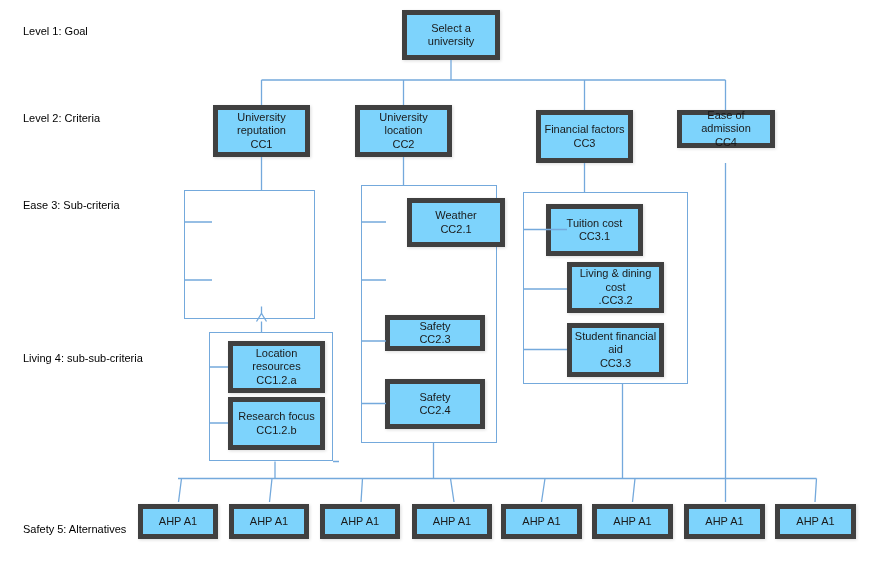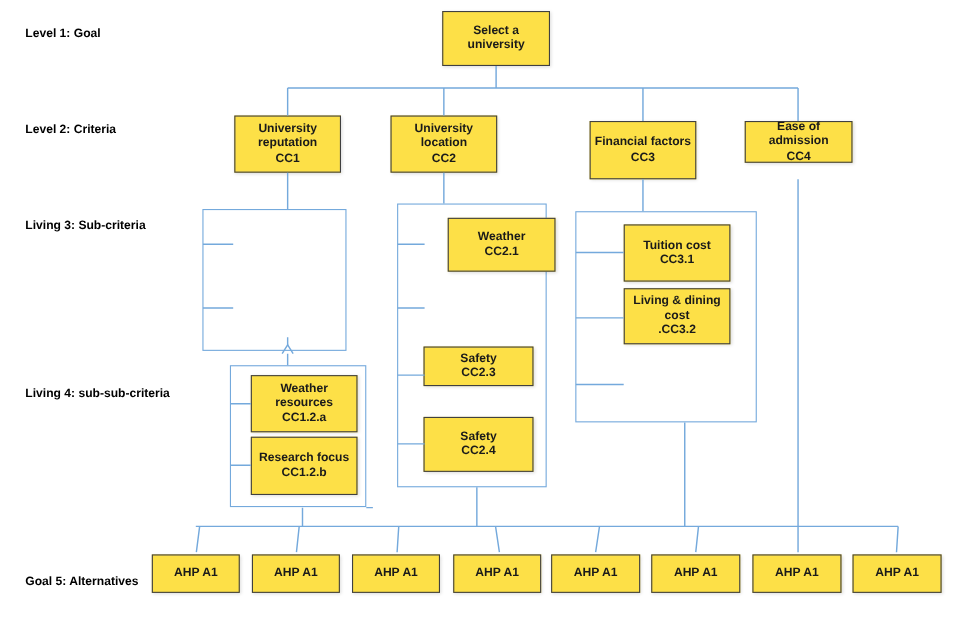--- a/index.html
+++ b/index.html
@@ -1,29 +1,29 @@
 <!DOCTYPE html>
 <html><head>
 <meta charset="utf-8">
 <style>
   html,body{margin:0;padding:0;background:#ffffff;}
   .canvas{
     position:relative;width:880px;height:570px;background:#ffffff;
-    font-family:"Liberation Sans",sans-serif;color:#1a1a1a;overflow:hidden;font-weight:bold;
+    font-family:"Liberation Sans",sans-serif;color:#1a1a1a;overflow:hidden;
   }
   .lvl{
     position:absolute;left:23px;font-size:11px;line-height:13px;color:#000;
     white-space:nowrap;z-index:2;
   }
   .grp{
     position:absolute;border:1.4px solid #74a9dc;background:transparent;
     box-sizing:border-box;z-index:1;
   }
   .node{
-    position:absolute;background:#fde047;border:1px solid #404040;
+    position:absolute;background:#7dd3fc;border:5px solid #404040;
     box-shadow:1px 1px 3px rgba(0,0,0,0.14);
     display:flex;align-items:center;justify-content:center;
     text-align:center;font-size:11px;line-height:1.22;white-space:pre-line;
     box-sizing:border-box;z-index:2;
   }
   .wires{position:absolute;left:0;top:0;z-index:3;pointer-events:none;}
 </style>
 </head>
 <body>
 
@@ -36,23 +36,23 @@
       <path d="M256.5 321.5 L261.5 313.5 L266.5 321.5"></path>
       <path d="M403.5 157 V185 M361.5 222 H386 M361.5 280 H386 M361.5 341 H386 M361.5 403.5 H386 M433.5 443 V478.5"></path>
       <path d="M584.5 163 V192 M523.5 229.5 H567 M523.5 289 H567 M523.5 349.5 H567 M622.5 384 V478.5"></path>
       <path d="M725.5 163 V502"></path>
       <path d="M178 478.5 H816.5 M181.5 478.5 L178.5 502 M272 478.5 L269.5 502 M362.5 478.5 L361 502 M450.5 478.5 L454 502 M545 478.5 L541.5 502 M635 478.5 L632.5 502 M816.5 478.5 L815 502"></path>
     </g>
   </svg>
 
   <div class="lvl" style="top:25px">Level 1: Goal</div>
   <div class="lvl" style="top:112px">Level 2: Criteria</div>
-  <div class="lvl" style="top:199px">Living 3: Sub-criteria</div>
+  <div class="lvl" style="top:199px">Ease 3: Sub-criteria</div>
   <div class="lvl" style="top:352px">Living 4: sub-sub-criteria</div>
-  <div class="lvl" style="top:523px">Goal 5: Alternatives</div>
+  <div class="lvl" style="top:523px">Safety 5: Alternatives</div>
 
   <div class="grp" style="left:184px;top:190px;width:131px;height:129px"></div>
   <div class="grp" style="left:361px;top:185px;width:136px;height:258px"></div>
   <div class="grp" style="left:523px;top:192px;width:165px;height:192px"></div>
   <div class="grp" style="left:209px;top:332px;width:124px;height:129px"></div>
 
   <div class="node" style="left:402px;top:10px;width:98px;height:50px">Select a
 university</div>
 
   <div class="node" style="left:213px;top:105px;width:97px;height:52px">University
@@ -68,27 +68,30 @@
 CC4</div>
 
 
   <div class="node" style="left:407px;top:198px;width:98px;height:49px">Weather
 CC2.1</div>
   <div class="node" style="left:385px;top:315px;width:100px;height:36px">Safety
 CC2.3</div>
   <div class="node" style="left:385px;top:379px;width:100px;height:50px">Safety
 CC2.4</div>
 
-  <div class="node" style="left:567px;top:204px;width:97px;height:52px">Tuition cost
+  <div class="node" style="left:546px;top:204px;width:97px;height:52px">Tuition cost
 CC3.1</div>
   <div class="node" style="left:567px;top:262px;width:97px;height:51px">Living &amp; dining
 cost
 .CC3.2</div>
+  <div class="node" style="left:567px;top:323px;width:97px;height:54px">Student financial
+aid
+CC3.3</div>
 
-  <div class="node" style="left:228px;top:341px;width:97px;height:52px">Weather resources
+  <div class="node" style="left:228px;top:341px;width:97px;height:52px">Location resources
 CC1.2.a</div>
   <div class="node" style="left:228px;top:397px;width:97px;height:53px">Research focus
 CC1.2.b</div>
 
   <div class="node" style="left:138px;top:504px;width:80px;height:35px">AHP A1</div>
   <div class="node" style="left:229px;top:504px;width:80px;height:35px">AHP A1</div>
   <div class="node" style="left:320px;top:504px;width:80px;height:35px">AHP A1</div>
   <div class="node" style="left:412px;top:504px;width:80px;height:35px">AHP A1</div>
   <div class="node" style="left:501px;top:504px;width:81px;height:35px">AHP A1</div>
   <div class="node" style="left:592px;top:504px;width:81px;height:35px">AHP A1</div>

